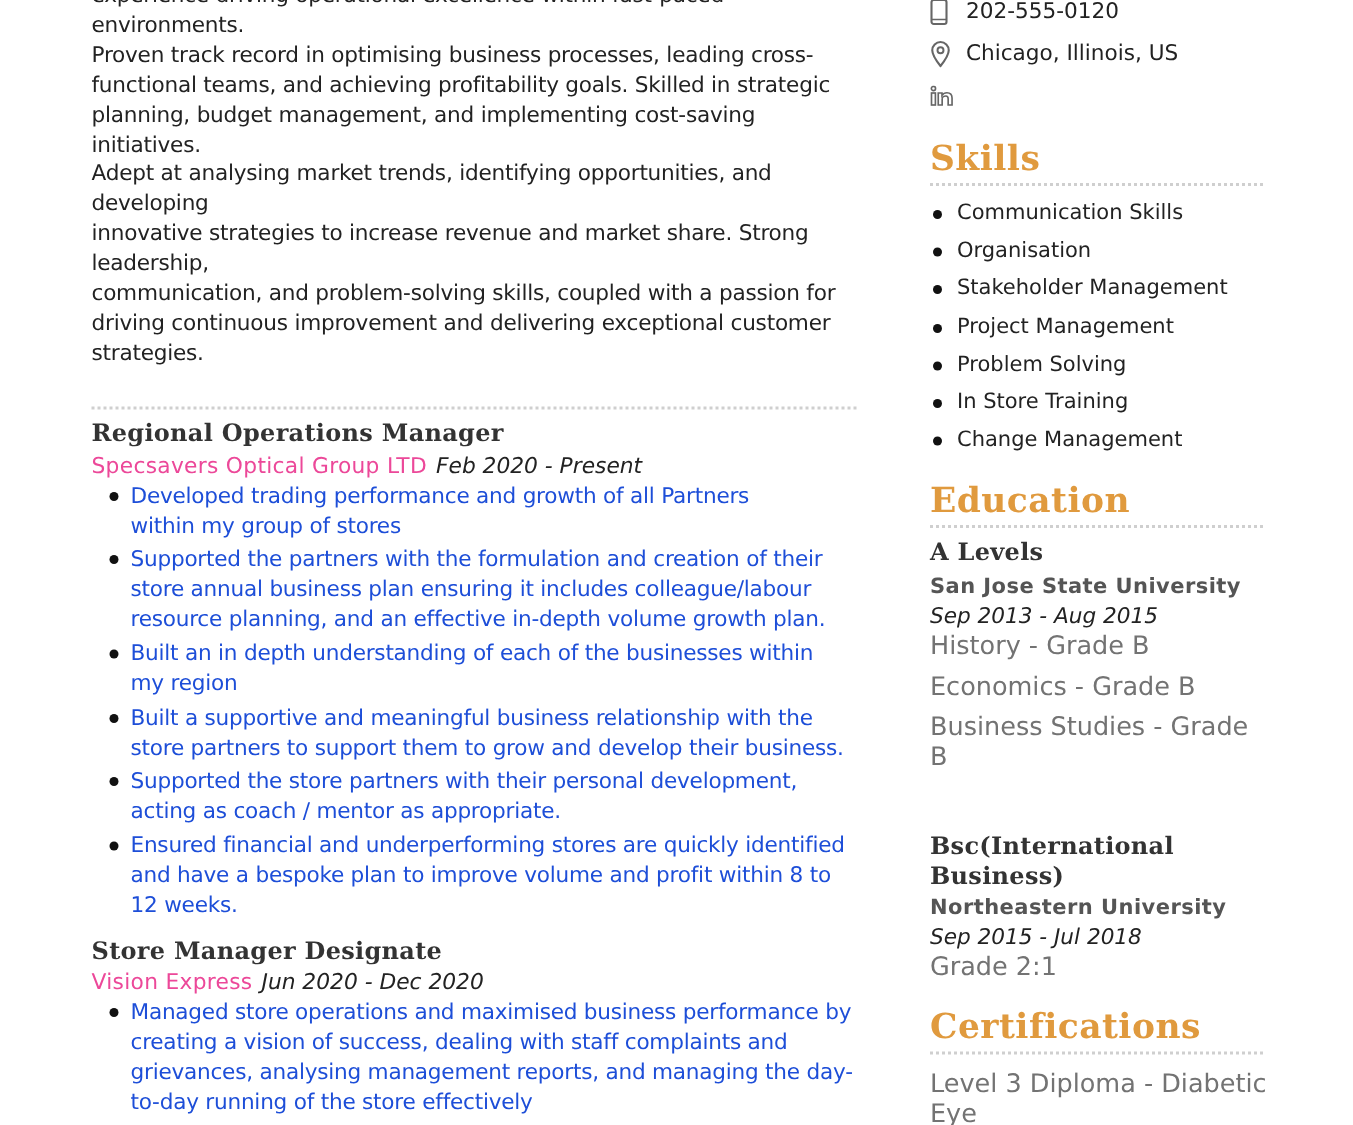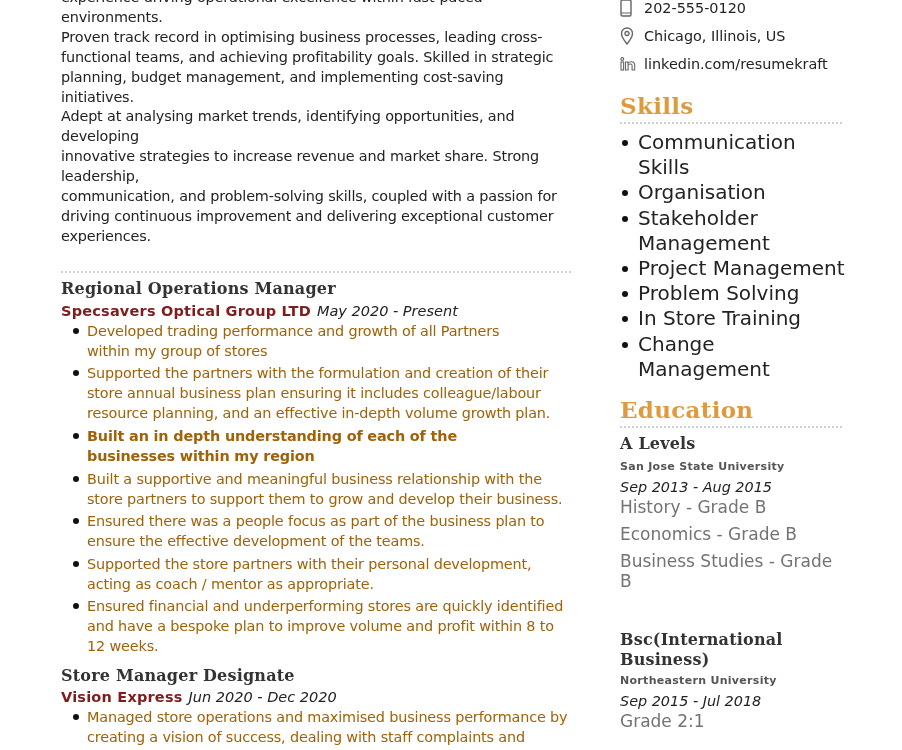--- a/index.html
+++ b/index.html
@@ -5,66 +5,65 @@
   * { box-sizing: border-box; margin: 0; padding: 0; }
   html, body { width: 902px; height: 750px; overflow: hidden; background: #ffffff; }
   body { position: relative; font-family: "DejaVu Sans", sans-serif; color: #222; }
   .left { position: absolute; left: 61px; top: -12px; width: 512px; }
   .right { position: absolute; left: 620px; top: -12px; width: 225px; }
   .summary p { font-size: 14.4px; line-height: 19.9px; color: #222; letter-spacing: -0.15px; }
   .sec-title { font-family: "DejaVu Serif", serif; font-weight: bold; color: #e09a3e; font-size: 23px; letter-spacing: 0.3px; line-height: 28px; }
   .sec-rule { border-bottom: 2px dotted #cfcfcf; height: 4px; margin-bottom: 6px; }
   .job-title { font-family: "DejaVu Serif", serif; font-weight: bold; font-size: 16px; color: #333; line-height: 20px; letter-spacing: 0.2px; }
   .company-line { font-size: 14.5px; line-height: 20px; }
-  .company { font-weight: bold; color: #7f1d1d; letter-spacing: 0.2px; }
+  .company { font-weight: normal; color: #ec4899; letter-spacing: 0.2px; }
   .dates { font-style: italic; color: #222; margin-left: 6px; }
   ul.bullets { list-style: none; margin-left: 12px; }
-  ul.bullets li { position: relative; padding-left: 14px; font-size: 14.4px; line-height: 20px; color: #a16207; margin-bottom: 2.6px; letter-spacing: -0.15px; }
+  ul.bullets li { position: relative; padding-left: 14px; font-size: 14.4px; line-height: 20px; color: #1d4ed8; margin-bottom: 2.6px; letter-spacing: -0.15px; }
   ul.bullets li::before { content: ""; position: absolute; left: 0; top: 7px; width: 6px; height: 6px; border-radius: 50%; background: #111; }
   .contact-row { display: flex; align-items: center; height: 28px; font-size: 14.4px; color: #222; }
   .contact-row .ic { width: 24px; display: inline-flex; justify-content: flex-start; color: #666; }
-  .skills li { position: relative; padding-left: 18px; font-size: 20px; line-height: 25.2px; color: #222; list-style: none; }
+  .skills li { position: relative; padding-left: 18px; font-size: 14px; line-height: 25.2px; color: #222; list-style: none; }
   .skills li::before { content: ""; position: absolute; left: 2px; top: 10px; width: 6px; height: 6px; border-radius: 50%; background: #111; }
   .edu-degree { font-family: "DejaVu Serif", serif; font-weight: bold; font-size: 16px; color: #333; line-height: 20.5px; letter-spacing: 0.2px; }
-  .edu-school { font-weight: bold; color: #555; font-size: 11px; line-height: 20px; letter-spacing: 0.3px; }
+  .edu-school { font-weight: bold; color: #555; font-size: 14px; line-height: 20px; letter-spacing: 0.3px; }
   .edu-dates { font-style: italic; font-size: 14.4px; line-height: 20px; color: #222; }
   .edu-line { font-size: 17px; line-height: 20px; color: #737373; }
 </style>
 </head>
 <body>
 
 <div class="left">
   <div class="summary">
     <p>
       <span>experience driving operational excellence within fast-paced environments.</span><br>
       <span>Proven track record in optimising business processes, leading cross-</span><br>
       <span>functional teams, and achieving profitability goals. Skilled in strategic</span><br>
       <span>planning, budget management, and implementing cost-saving initiatives.</span><br>
       <span>Adept at analysing market trends, identifying opportunities, and developing</span><br>
       <span>innovative strategies to increase revenue and market share. Strong leadership,</span><br>
       <span>communication, and problem-solving skills, coupled with a passion for</span><br>
       <span>driving continuous improvement and delivering exceptional customer</span><br>
-      <span>experiences.</span>
+      <span>strategies.</span>
     </p>
   </div>
 
   <div style="margin-top:22px;">
     <div class="sec-rule" style="width:510px;"></div>
 
     <div style="margin-top:4px;">
       <div class="job-title">Regional Operations Manager</div>
       <div class="company-line" style="margin-top:2px;">
-        <span class="company">Specsavers Optical Group LTD</span><span class="dates">May 2020 - Present</span>
+        <span class="company">Specsavers Optical Group LTD</span><span class="dates">Feb 2020 - Present</span>
       </div>
       <ul class="bullets">
         <li style="width:440px;">Developed trading performance and growth of all Partners within my group of stores</li>
         <li>Supported the partners with the formulation and creation of their store annual business plan ensuring it includes colleague/labour resource planning, and an effective in-depth volume growth plan.</li>
-        <li style="width:470px;font-weight:bold;">Built an in depth understanding of each of the businesses within my region</li>
+        <li style="width:470px;">Built an in depth understanding of each of the businesses within my region</li>
         <li>Built a supportive and meaningful business relationship with the store partners to support them to grow and develop their business.</li>
-        <li>Ensured there was a people focus as part of the business plan to ensure the effective development of the teams.</li>
         <li>Supported the store partners with their personal development, acting as coach / mentor as appropriate.</li>
         <li>Ensured financial and underperforming stores are quickly identified and have a bespoke plan to improve volume and profit within 8 to 12 weeks.</li>
       </ul>
     </div>
 
     <div style="margin-top:10px;">
       <div class="job-title">Store Manager Designate</div>
       <div class="company-line" style="margin-top:1px;">
         <span class="company">Vision Express</span><span class="dates">Jun 2020 - Dec 2020</span>
       </div>
@@ -97,21 +96,20 @@
       <span>Chicago, Illinois, US</span>
     </div>
     <div class="contact-row">
       <span class="ic">
         <svg width="16" height="14" viewBox="0 0 16 14">
             <rect x="1" y="5" width="2.6" height="8" fill="none" stroke="#666" stroke-width="1.1"></rect>
             <circle cx="2.3" cy="2" r="1.4" fill="none" stroke="#666" stroke-width="1.1"></circle>
             <path d="M5.5 13 V5 H8 V6.5 C8.8 5.3 10 4.8 11.3 4.8 C13.4 4.8 14.7 6 14.7 8.4 V13 H12.1 V8.8 C12.1 7.6 11.6 7 10.6 7 C9.5 7 8.1 7.7 8.1 9 V13 Z" fill="none" stroke="#666" stroke-width="1.1"></path>
           </svg>
       </span>
-      <span>linkedin.com/resumekraft</span>
     </div>
   </div>
 
   <div style="margin-top:14px;">
     <div class="sec-title">Skills</div>
     <div class="sec-rule" style="width:222px;"></div>
     <ul class="skills" style="margin-top:2px;">
       <li>Communication Skills</li>
       <li>Organisation</li>
       <li>Stakeholder Management</li>

